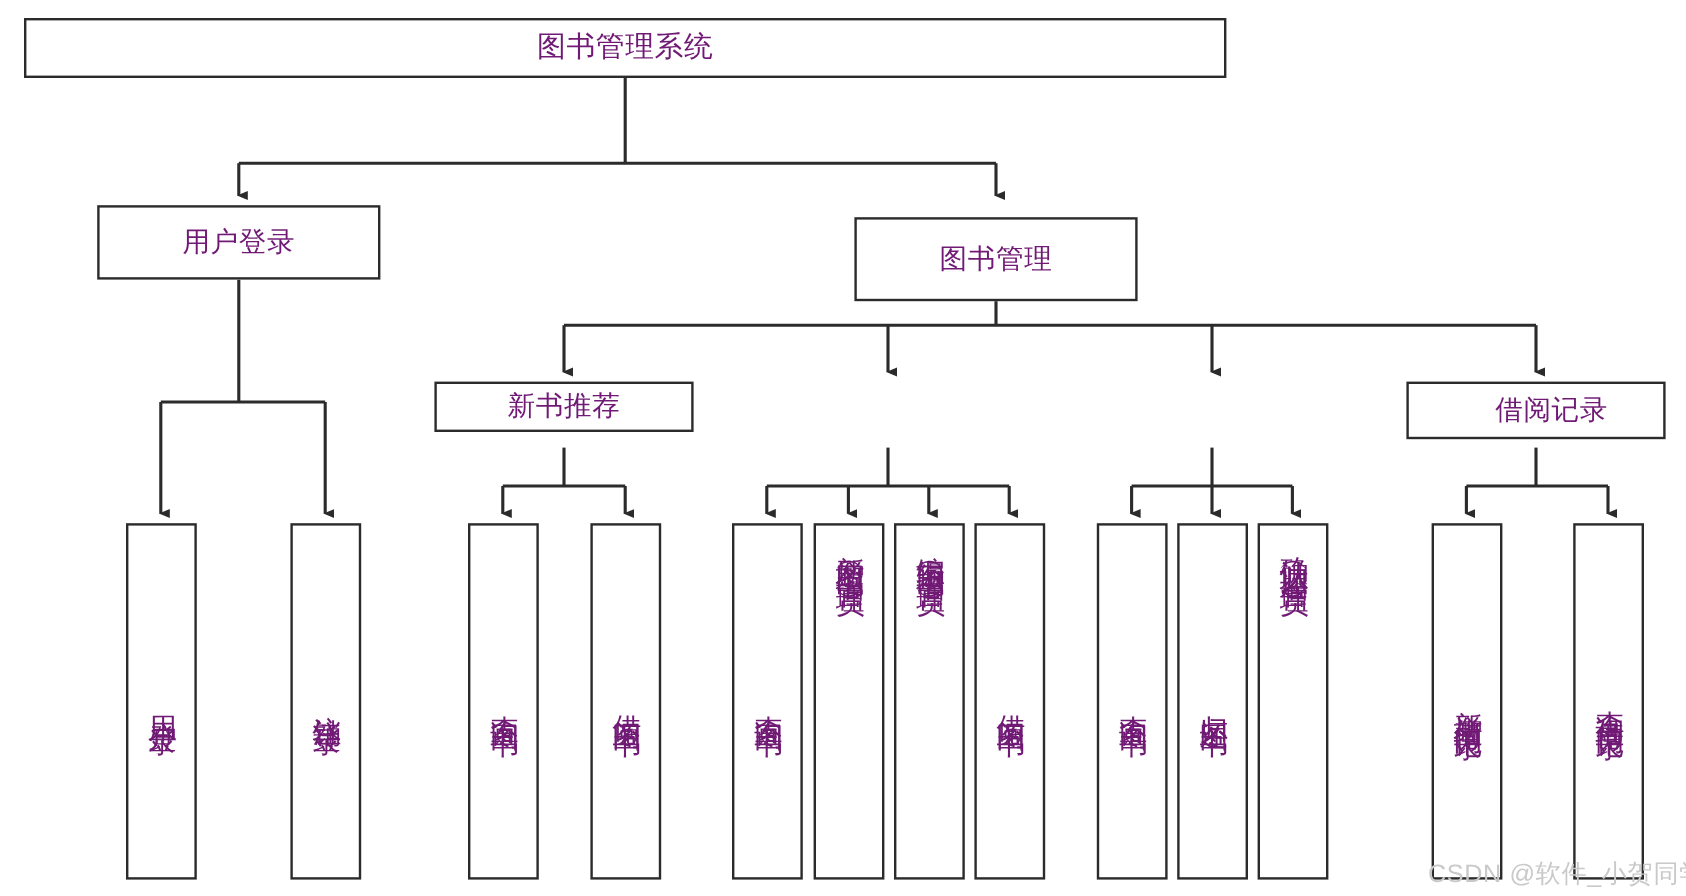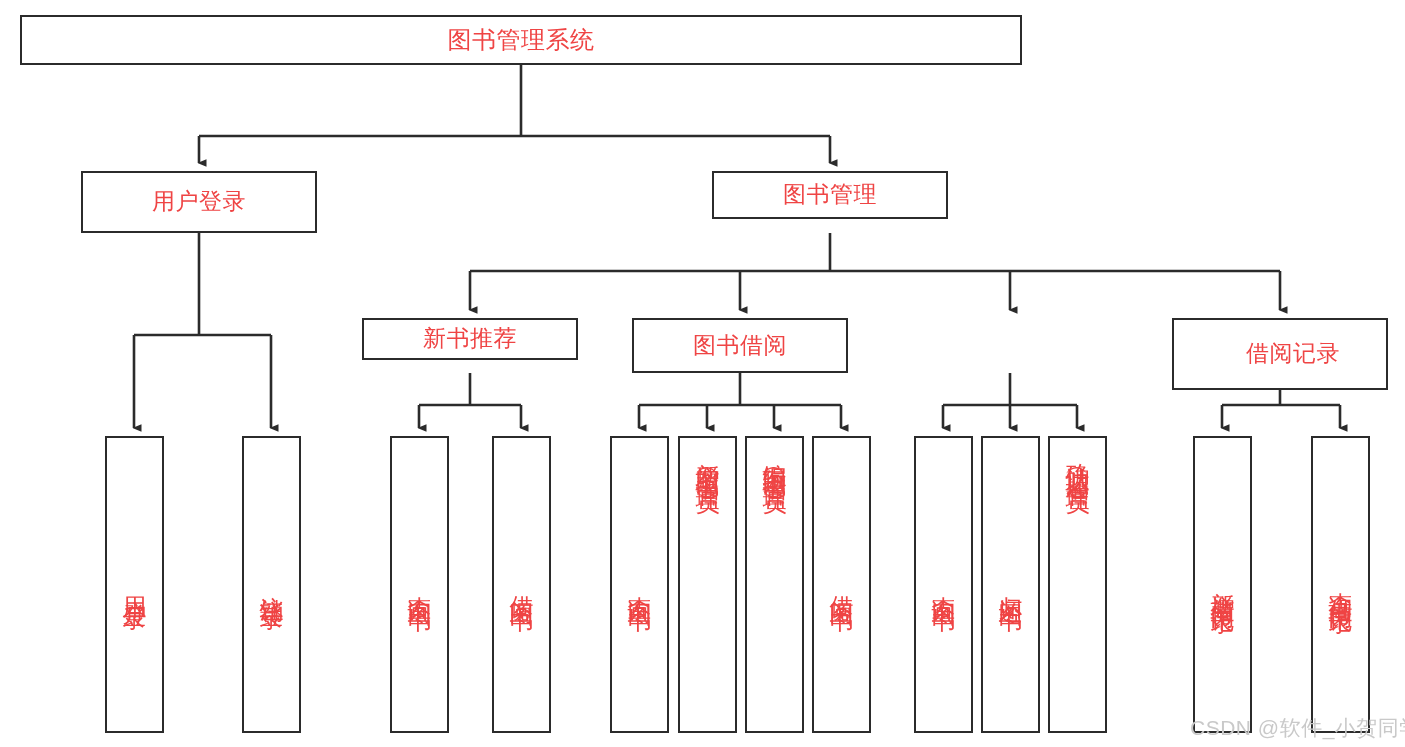--- a/index.html
+++ b/index.html
@@ -28,21 +28,21 @@
     pointer-events: none;
   }
   .node {
     position: absolute;
     box-sizing: border-box;
     border: 2.5px solid #2b2b2b;
     background: #ffffff;
     display: flex;
     align-items: center;
     justify-content: center;
-    color: #ef4444;
+    color: #701a75;
     z-index: 2;
   }
   .node.horiz {
     font-size: 23px;
     line-height: 1.1;
     letter-spacing: 0.5px;
     white-space: nowrap;
   }
   .node.root {
     font-size: 24px;
@@ -127,25 +127,24 @@
       <path d="M 1280 373 L 1280 405"></path>
       <path d="M 1222 405 L 1340 405"></path>
       <path d="M 1222 405 L 1222 428" marker-end="url(#arrow)"></path>
       <path d="M 1340 405 L 1340 428" marker-end="url(#arrow)"></path>
     </g>
   </svg>
 
   <div class="node horiz root" style="left:20px; top:15px; width:1002px; height:50px;">图书管理系统</div>
 
   <div class="node horiz" style="left:81px; top:171px; width:236px; height:62px;">用户登录</div>
-  <div class="node horiz" style="left:712px; top:171px; width:236px; height:48px;text-align:center;">图书管理</div>
+  <div class="node horiz" style="left:712px; top:181px; width:236px; height:70px;text-align:center;">图书管理</div>
 
   <div class="node horiz" style="left:362px; top:318px; width:216px; height:42px;">新书推荐</div>
-  <div class="node horiz" style="left:632px; top:318px; width:216px; height:55px;">图书借阅</div>
-  <div class="node horiz" style="left:1172px; top:318px; width:216px; height:72px;padding-left:26px;">借阅记录</div>
+  <div class="node horiz" style="left:1172px; top:318px; width:216px; height:48px;padding-left:26px;">借阅记录</div>
 
   <div class="node vert" style="left:105px; top:436px; width:59px; height:297px;">
     <span class="vlabel">用户登录</span>
   </div>
   <div class="node vert" style="left:242px; top:436px; width:59px; height:297px;">
     <span class="vlabel">注销登录</span>
   </div>
 
   <div class="node vert" style="left:390px; top:436px; width:59px; height:297px;">
     <span class="vlabel">查询图书</span>

